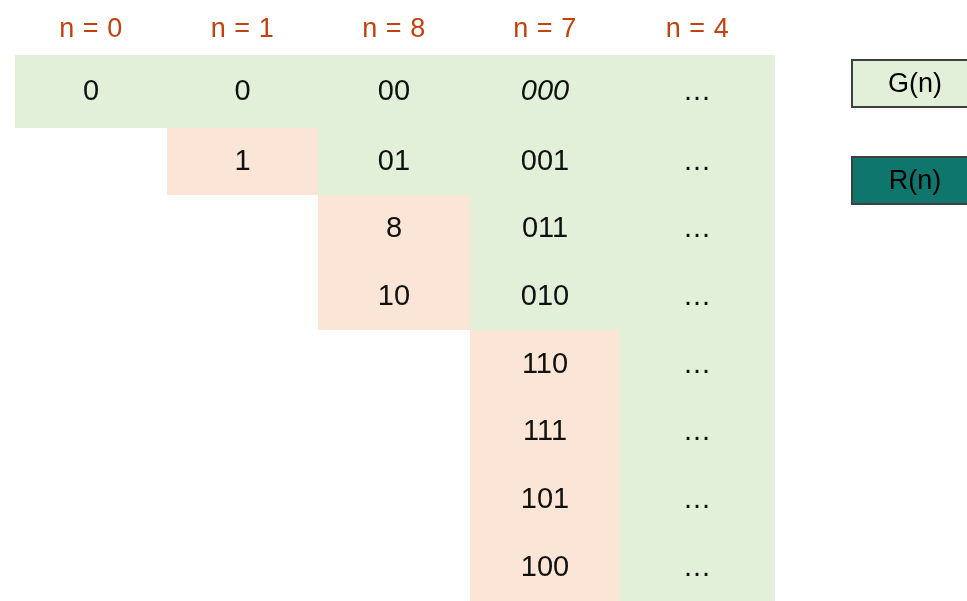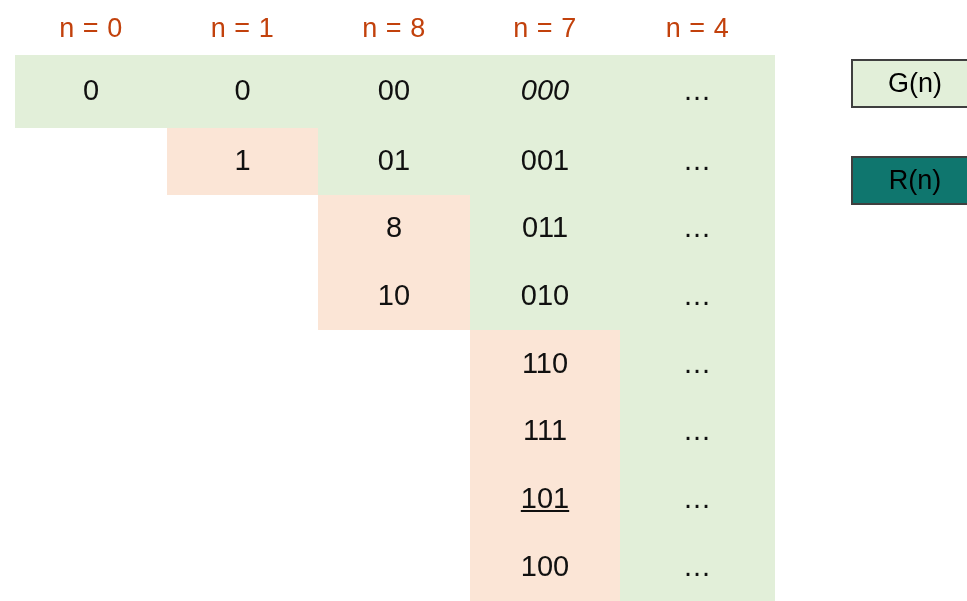--- a/index.html
+++ b/index.html
@@ -203,21 +203,21 @@
       </div>
       <div class="cell empty" style="left: 0px; top: 410px; width: 152px; height: 68px;">
         <span class="txt"></span>
       </div>
       <div class="cell empty" style="left: 152px; top: 410px; width: 151px; height: 68px;">
         <span class="txt"></span>
       </div>
       <div class="cell empty" style="left: 303px; top: 410px; width: 152px; height: 68px;">
         <span class="txt"></span>
       </div>
-      <div class="cell r" style="left: 455px; top: 410px; width: 150px; height: 68px; text-decoration: underline;">
+      <div class="cell r" style="left: 455px; top: 410px; width: 150px; height: 68px;">
         <span class="txt">101</span>
       </div>
       <div class="cell g dots" style="left: 605px; top: 410px; width: 155px; height: 68px;">
         <span class="txt">...</span>
       </div>
       <div class="cell empty" style="left: 0px; top: 478px; width: 152px; height: 68px;">
         <span class="txt"></span>
       </div>
       <div class="cell empty" style="left: 152px; top: 478px; width: 151px; height: 68px;">
         <span class="txt"></span>

